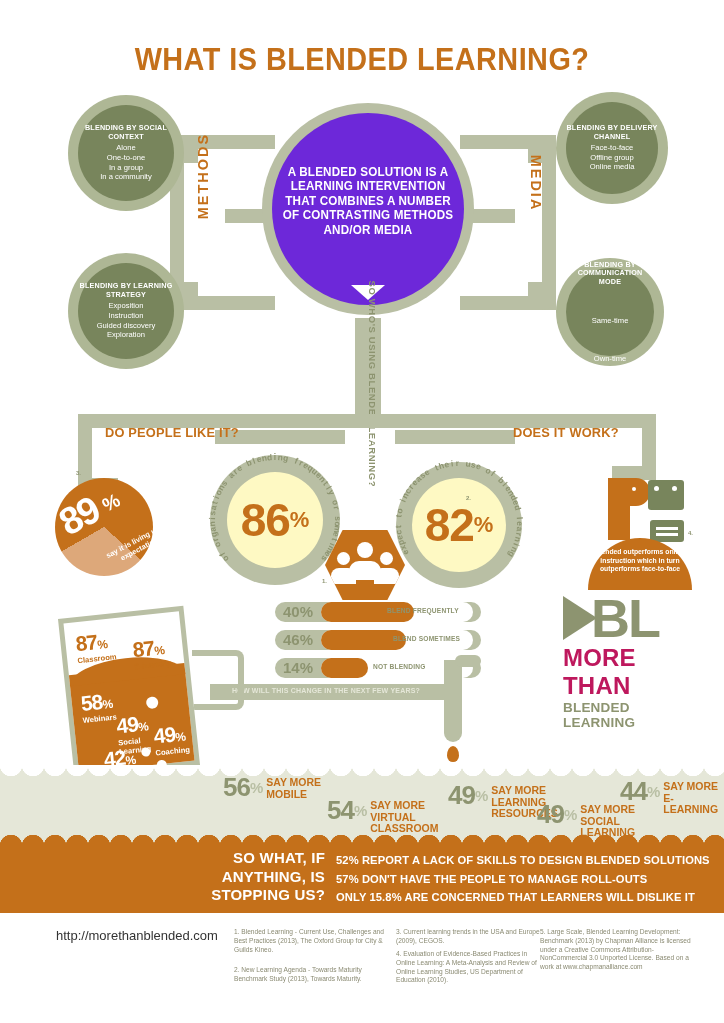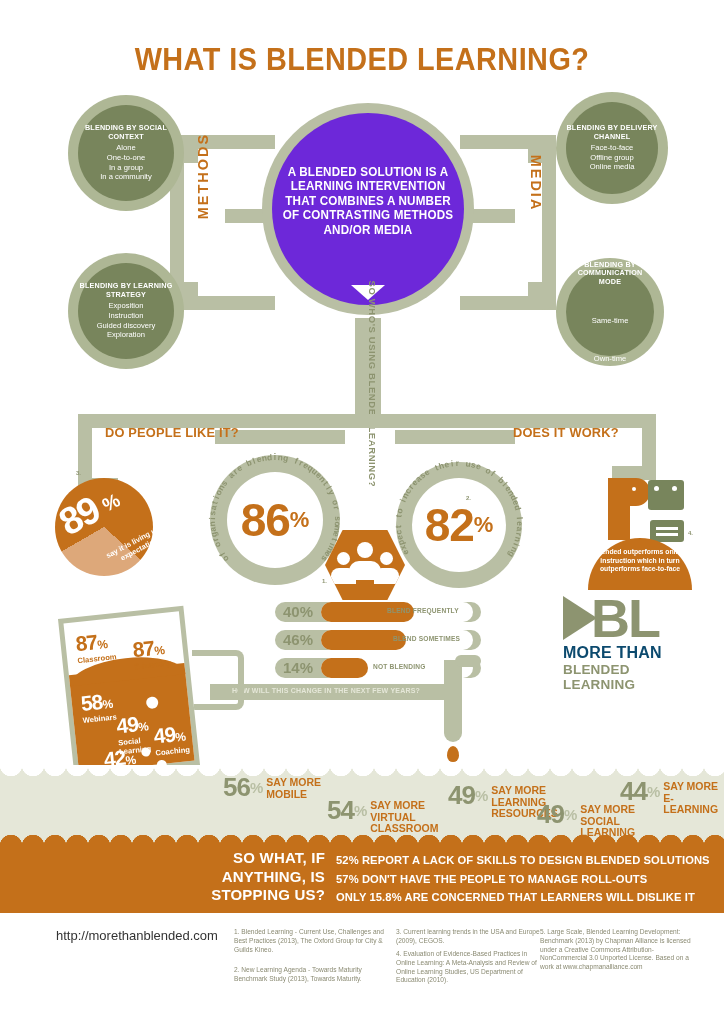--- a/index.html
+++ b/index.html
@@ -83,21 +83,21 @@
   }
   #q-like { left:105px; top:425px; }
   #q-work { left:513px; top:425px; }
 
   
   .donut {
     border-radius:50%; background:#b9bfa4;
     display:flex; align-items:center; justify-content:center;
   }
   .donut-hole {
-    border-radius:50%; background:#ffffff;
+    border-radius:50%; background:#fef9c3;
     display:flex; align-items:center; justify-content:center;
   }
   .pct-big { color:#c4701a; font-weight:bold; font-size:46px; line-height:1; letter-spacing:-1px; }
   .pct-sm  { color:#c4701a; font-weight:bold; font-size:22px; }
 
   
   #pie89 {
     left:55px; top:478px; width:98px; height:98px;
     border-radius:50%;
     background:conic-gradient(from 132deg, #dda87a 0deg 108deg, #c4701a 108deg 360deg);
@@ -175,21 +175,21 @@
     background:#b9bfa4; border:3px solid #fff;
     transform:rotate(-7deg);
     display:flex; flex-direction:column; justify-content:center; padding-left:12px;
   }
   #tag-l1 { color:#e8e9df; font-weight:bold; font-size:11px; letter-spacing:.3px; }
   #tag-l2 { color:#c4701a; font-weight:bold; font-size:19px; letter-spacing:.3px; line-height:19px; }
 
   
   #logo { left:563px; top:592px; width:140px; }
   #logo-mark { font-size:54px; font-weight:bold; color:#8d9470; line-height:52px; letter-spacing:-2px; }
-  #logo-l1 { color:#0c4a6e; font-weight:bold; font-size:16px; letter-spacing:.2px; }
+  #logo-l1 { color:#be185d; font-weight:bold; font-size:24px; letter-spacing:.2px; }
   #logo-l2 { color:#8d9470; font-weight:bold; font-size:13.5px; letter-spacing:.2px; }
 
   
   #doc-dome {
     left:588px; top:538px; width:104px; height:52px;
     background:#c4701a; border-radius:52px 52px 0 0;
   }
   #doc-cap {
     left:588px; top:548px; width:104px; color:#fff; text-align:center;
     font-size:6.8px; font-weight:bold; line-height:8.6px;

